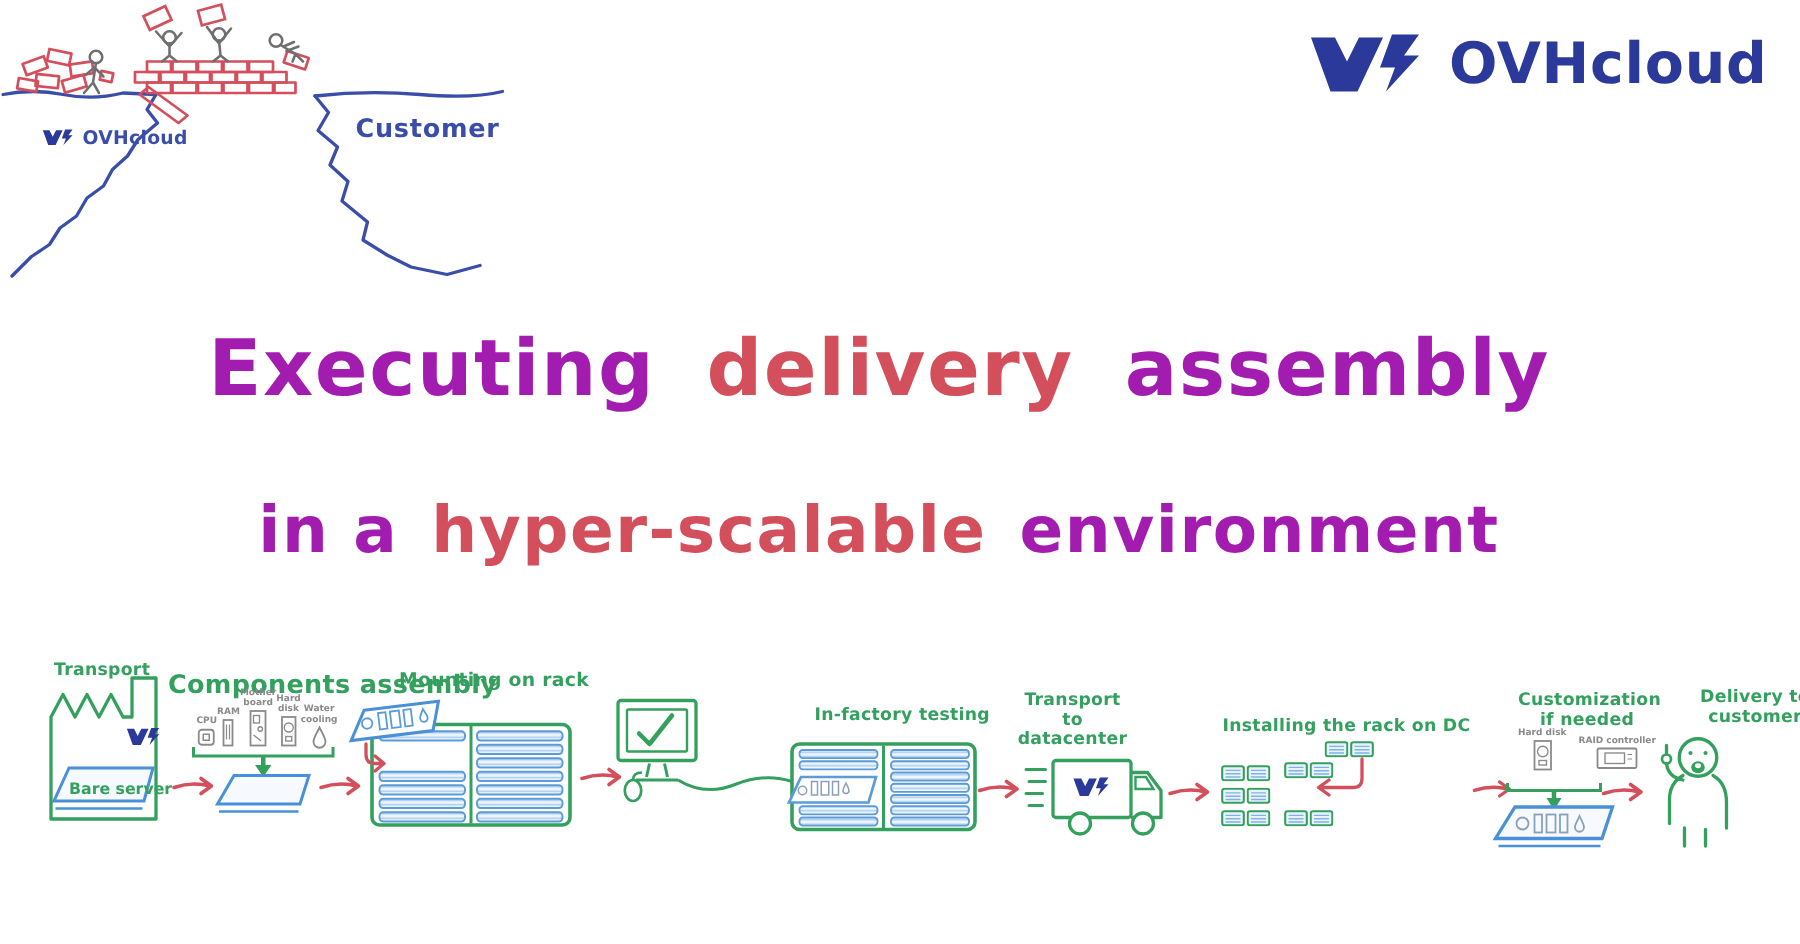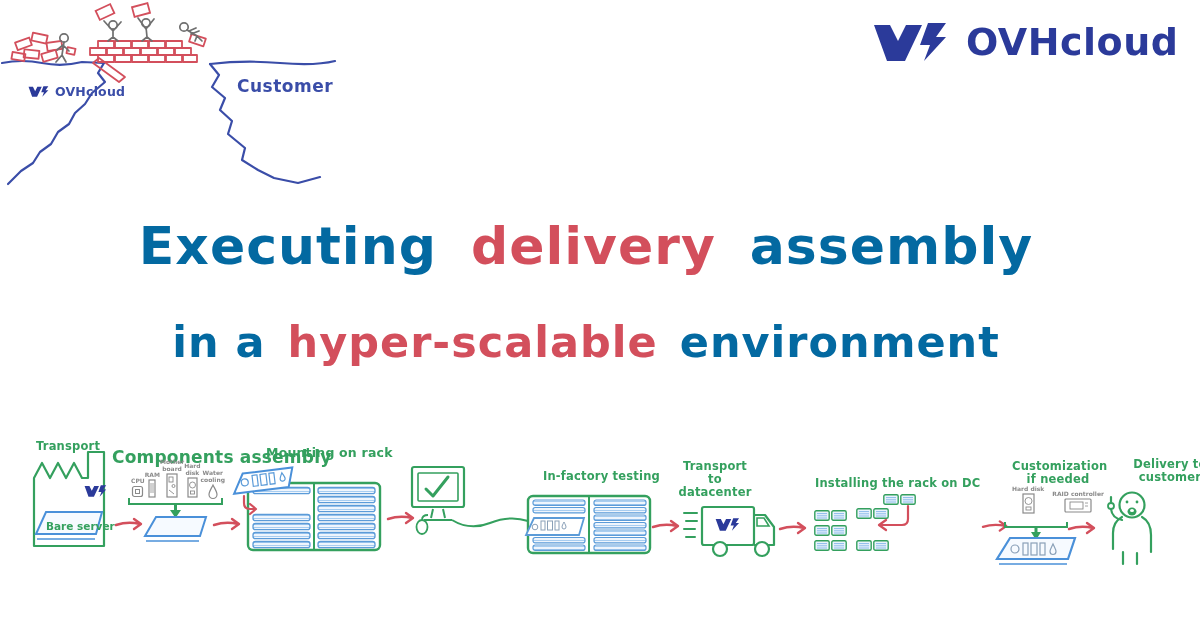--- a/index.html
+++ b/index.html
@@ -13,24 +13,24 @@
   .hero-left-label span{font-size:12.5px;font-weight:600;color:#3a4da8;letter-spacing:.2px;}
   .hero-right-label{position:absolute;left:237px;top:76px;font-size:17px;font-weight:700;color:#3a4da8;letter-spacing:.5px;}
 
   
   .brand{position:absolute;left:872px;top:18px;display:flex;align-items:center;gap:14px;}
   .brand-text{font-size:38px;font-weight:600;color:#2b3a9a;letter-spacing:.5px;}
 
   
   .title{position:absolute;left:0;right:0;top:218px;text-align:center;padding-right:28px;font-weight:700;}
   .title-line1{font-size:52px;line-height:1.1;}
-  .title-line2{font-size:43px;line-height:1.1;margin-top:44px;}
+  .title-line2{font-size:43px;line-height:1.1;margin-top:56px;}
   .tw{display:inline-block;margin:0 17px;letter-spacing:1px;}
   .tw2{display:inline-block;margin:0 11px;letter-spacing:1px;}
-  .t-blue{color:#0369a1;}
+  .t-blue{color:#a21caf;}
   .t-red{color:#d34f5c;}
 
   
   .plabel{position:absolute;color:#34a05e;font-weight:600;letter-spacing:.2px;white-space:nowrap;}
   .plabel .ln{line-height:1.12;}
   .center{text-align:center;white-space:normal;}
   .sublabel{position:absolute;color:#34a05e;font-weight:600;font-size:10.5px;margin-top:20px;}
   .comp-row{position:absolute;display:flex;align-items:flex-end;}
   .comp{display:flex;flex-direction:column;align-items:center;justify-content:flex-end;}
   .clabel{font-size:6px;line-height:1.08;color:#8a8a8a;text-align:center;margin-bottom:1px;font-weight:600;}

